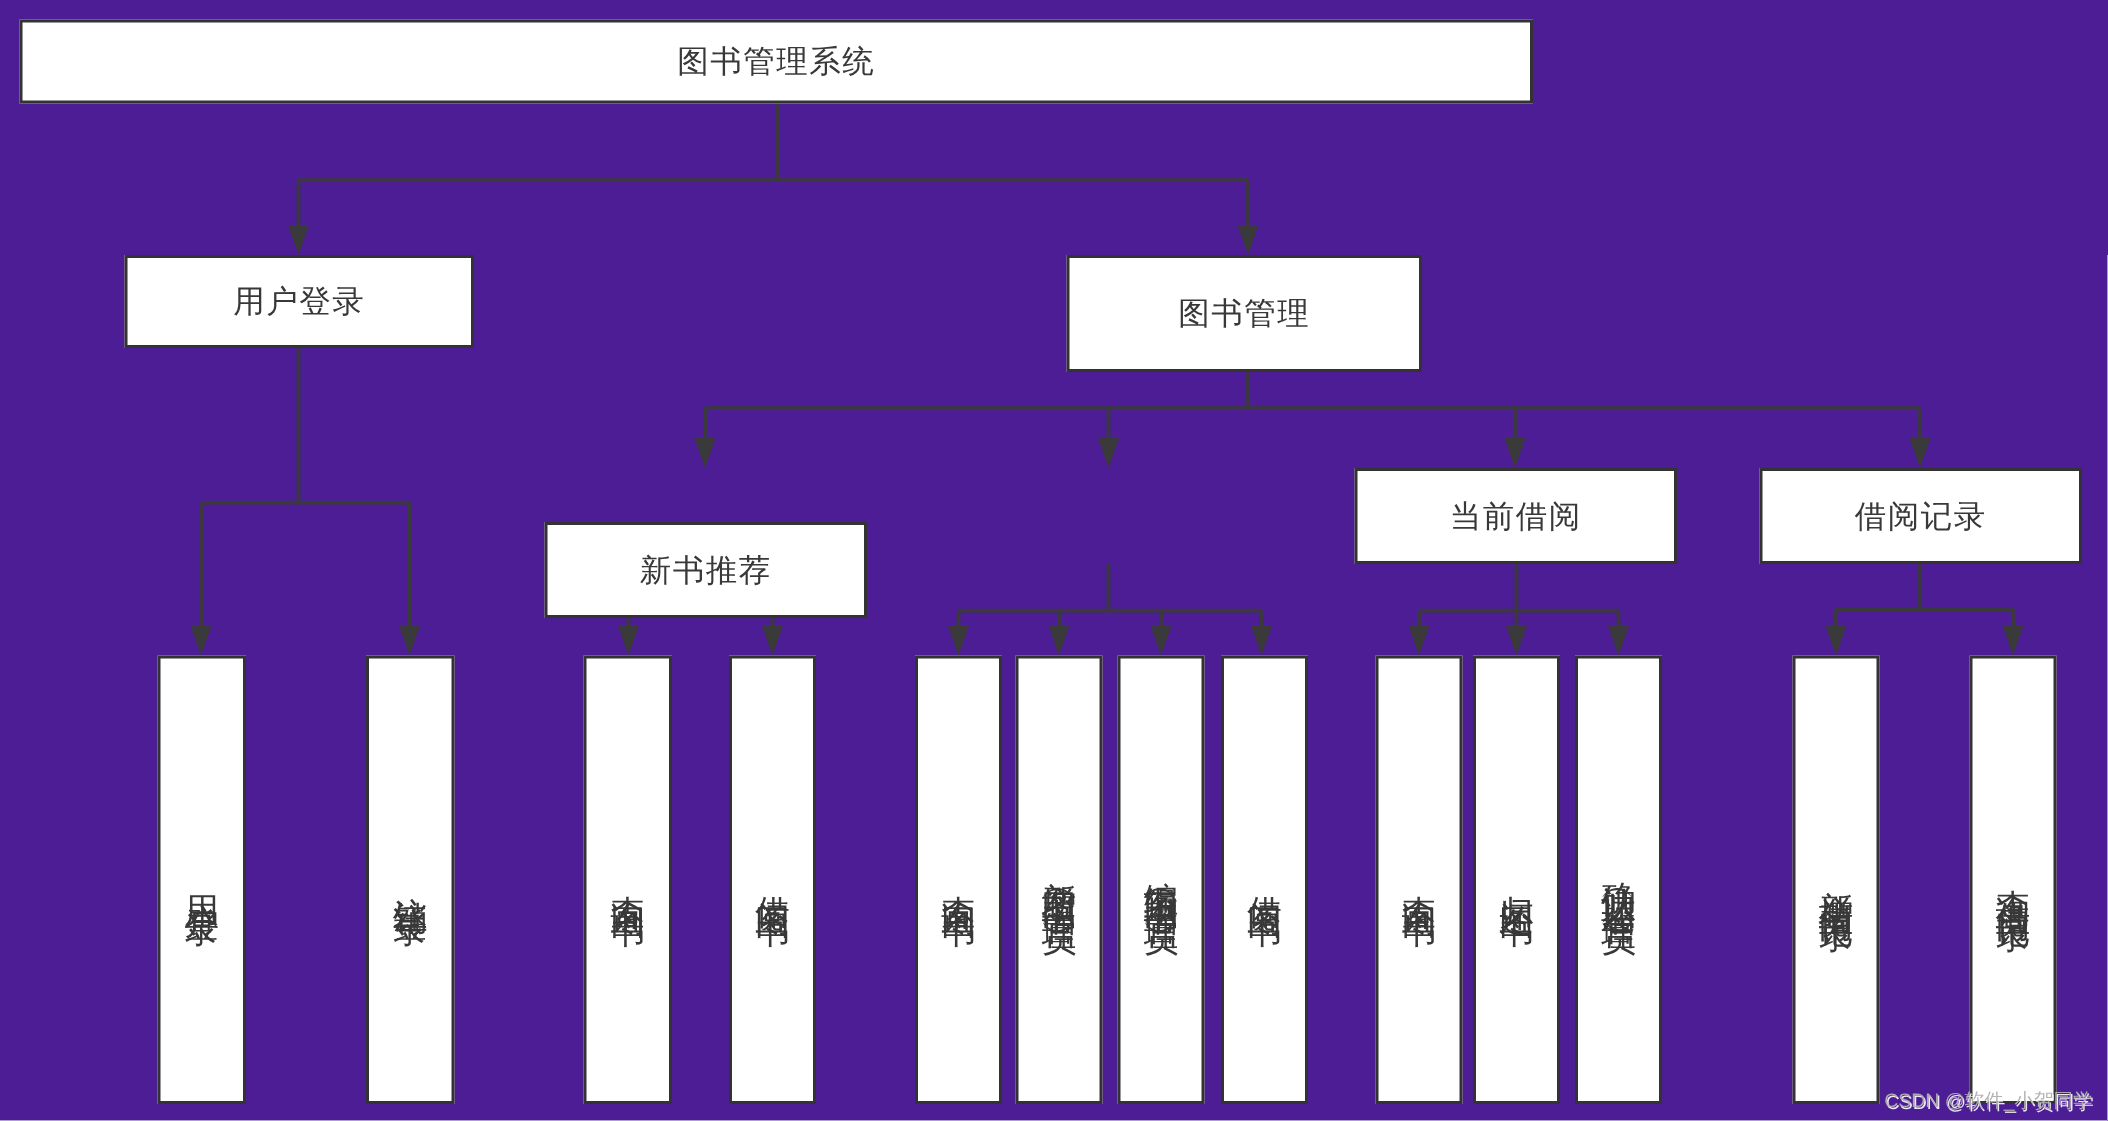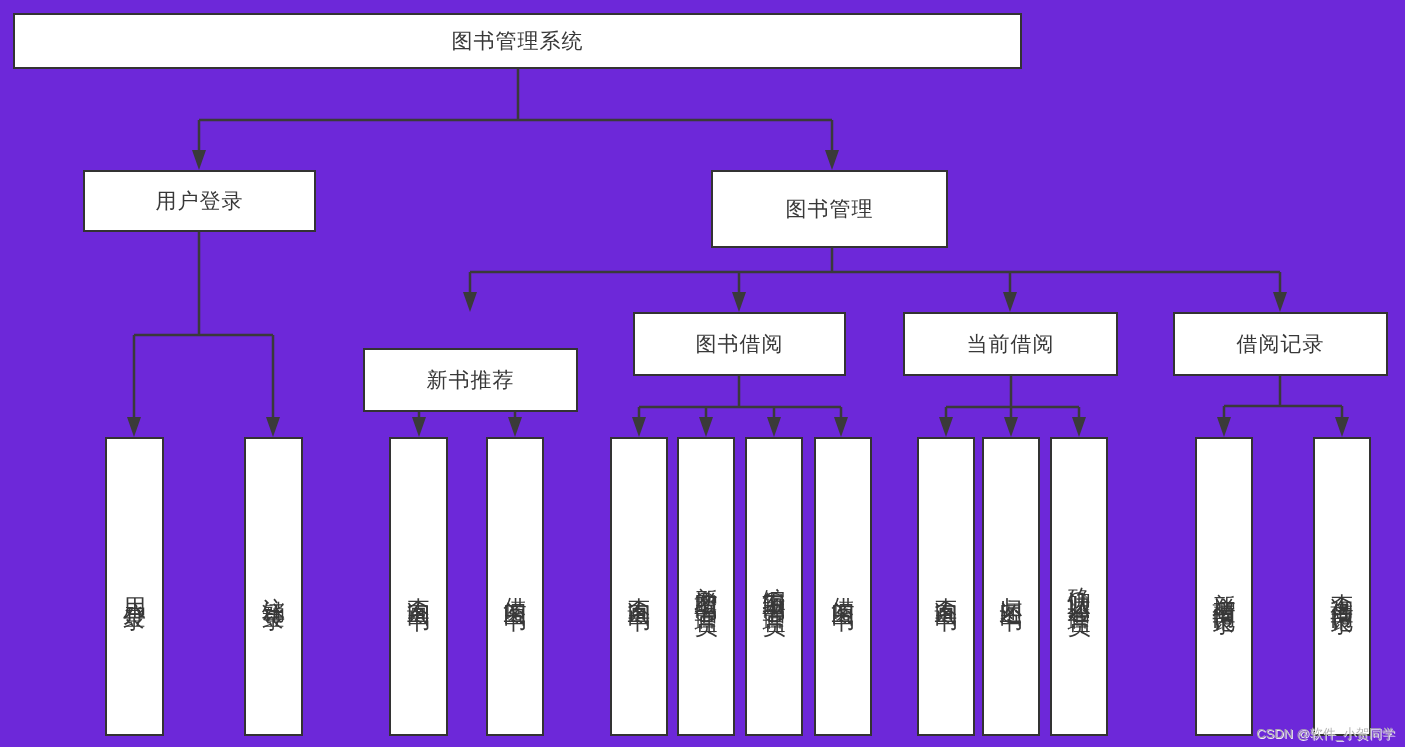--- a/index.html
+++ b/index.html
@@ -4,21 +4,21 @@
 <style>
   html, body {
     margin: 0;
     padding: 0;
     background: #ffffff;
   }
   #canvas {
     position: relative;
     width: 1405px;
     height: 747px;
-    background: #6d28d9;
+    background: #4c1d95;
     font-family: "Liberation Sans", "DejaVu Sans", sans-serif;
     overflow: hidden;
   }
   #connectors {
     position: absolute;
     left: 0;
     top: 0;
     width: 1405px;
     height: 747px;
     z-index: 1;
@@ -128,23 +128,20 @@
   <div class="node n-ul">
     <span class="hlabel">用户登录</span>
   </div>
   <div class="node n-tm">
     <span class="hlabel">图书管理</span>
   </div>
 
   <div class="node lvl3 n-nbr">
     <span class="hlabel">新书推荐</span>
   </div>
-  <div class="node lvl3 n-bb">
-    <span class="hlabel">图书借阅</span>
-  </div>
   <div class="node lvl3 n-cb">
     <span class="hlabel">当前借阅</span>
   </div>
   <div class="node lvl3 n-br">
     <span class="hlabel">借阅记录</span>
   </div>
 
   <div class="node leaf lf-1">
     <span class="vlabel">用户登录</span>
   </div>

